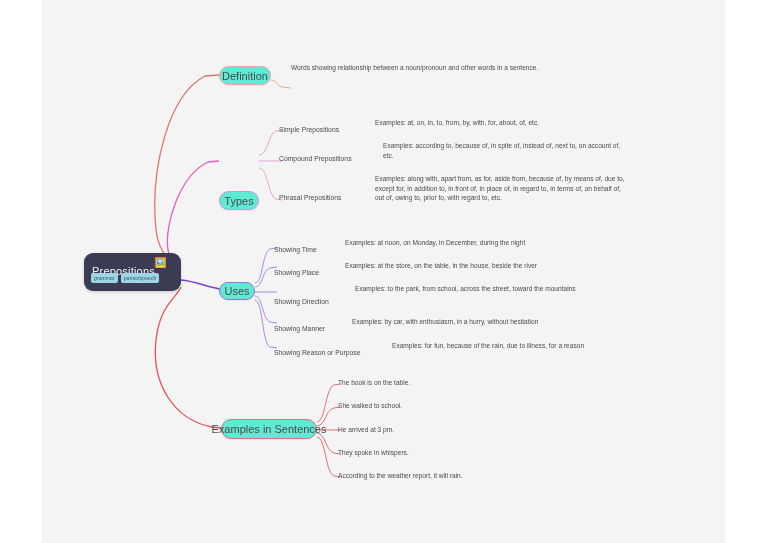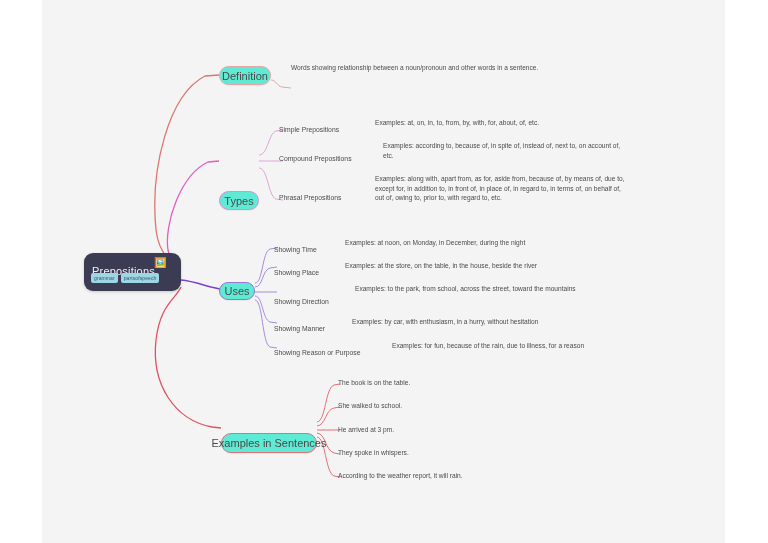--- a/index.html
+++ b/index.html
@@ -30,21 +30,21 @@
   
   .pill{
     background:#5eead4;border:1px solid #22c55e;border-radius:11px;
     display:flex;align-items:center;justify-content:center;
     font-size:11px;color:#4a4a4a;white-space:nowrap;
     box-shadow:0 1px 1px rgba(0,0,0,.05);
   }
   .pill.rd{border-color:#e8a6a2;}
   .pill.mg{border-color:#de8fd0;margin-top:40px;}
   .pill.pu{border-color:#9a73d4;}
-  .pill.cr{border-color:#e0707a;margin-top:14px;}
+  .pill.cr{border-color:#e0707a;}
 
   
   .leaf{
     font-size:6.6px;color:#4b4b4b;line-height:9.5px;
     padding-bottom:2px;white-space:normal;
   }
   .lbl{font-size:6.8px;color:#4b4b4b;white-space:nowrap;}
 
   .u-rd{background:#e8a6a2;}
   .u-mg{background:#e3a3d8;}

